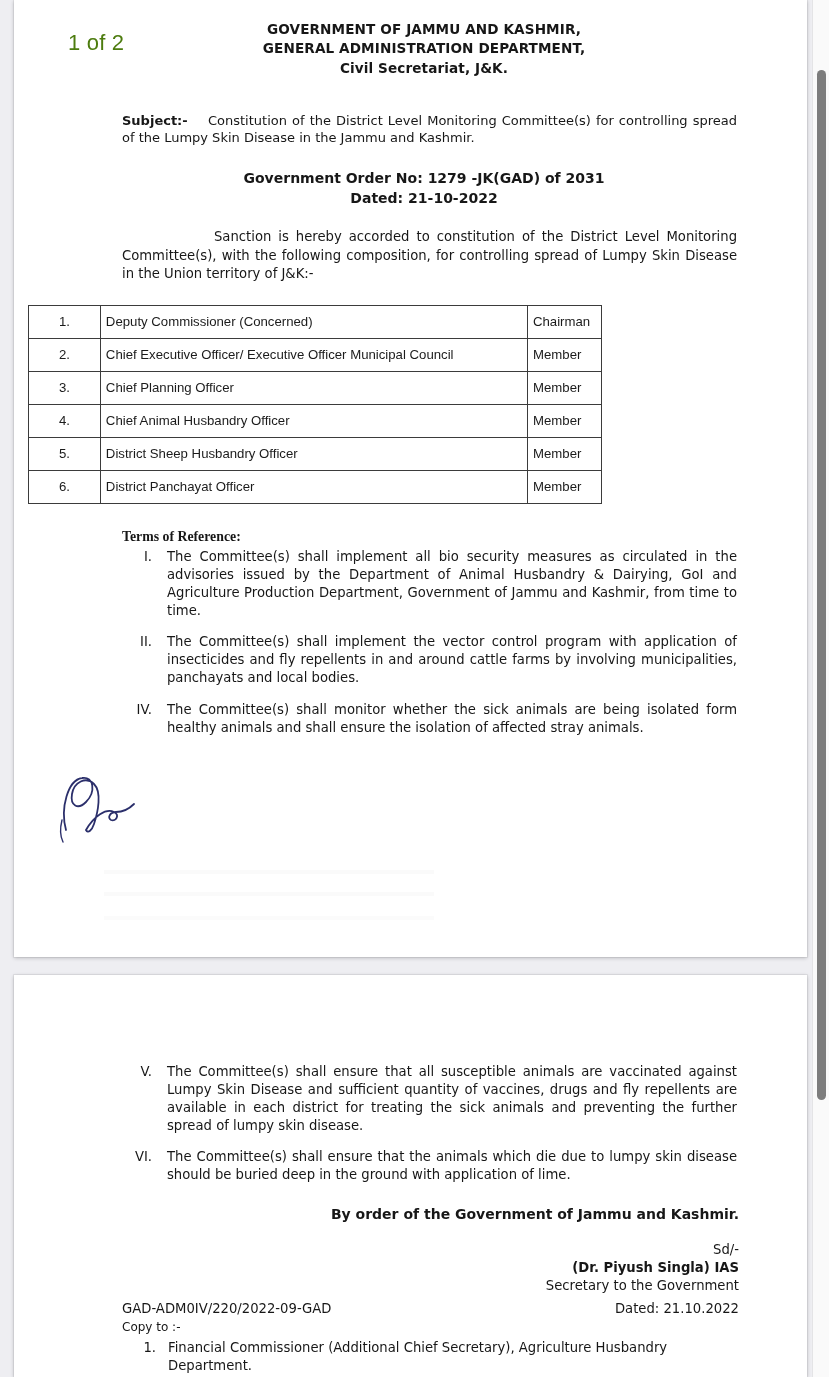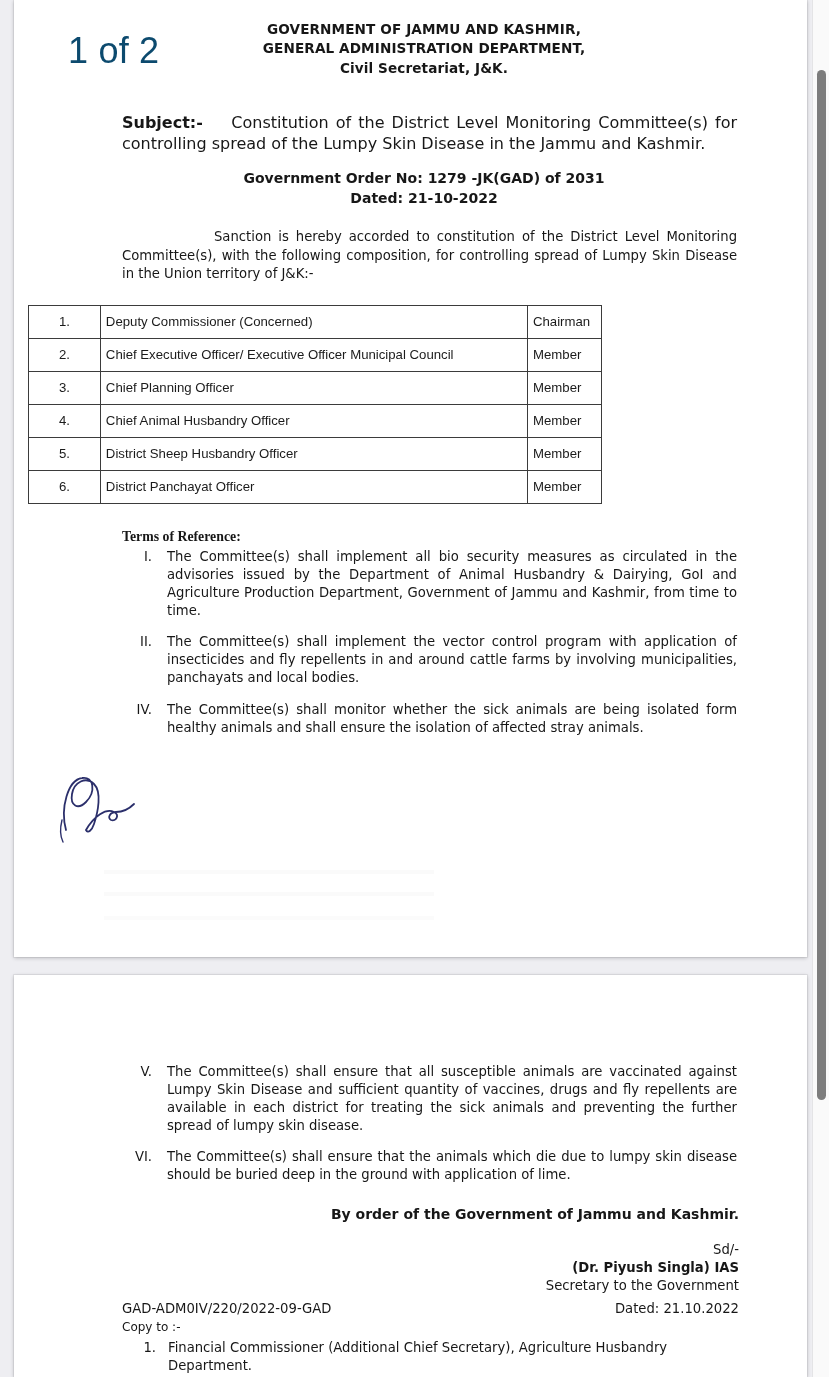--- a/index.html
+++ b/index.html
@@ -36,22 +36,22 @@
     width: 100%;
     height: 100%;
     color: #1b1b1b;
   }
 
   
   .page-indicator {
     position: absolute;
     left: 68px;
     top: 30px;
-    font-size: 36px;
-    color: #0c4a6e;
+    font-size: 22px;
+    color: #4d7c0f;
     letter-spacing: 0.2px;
     font-family: "Liberation Sans", sans-serif;
   }
 
   
   .doc {
     position: absolute;
     left: 95px;
     top: 0;
     width: 630px;
@@ -67,21 +67,21 @@
     font-size: 13.6px;
     line-height: 1.42;
     letter-spacing: 0.1px;
   }
   .hdr-block { position: absolute; top: 20px; left: 0; width: 630px; }
 
   .subject-block { position: absolute; top: 112px; left: 13px; width: 615px; }
   .subject-block p {
     text-align: justify;
     text-justify: inter-word;
-    font-size: 16px;
+    font-size: 13px;
     line-height: 1.33;
   }
   .lbl-bold { font-weight: bold; }
 
   .order-block {
     position: absolute; top: 168px; left: 0; width: 630px;
     text-align: center; font-weight: bold; font-size: 14px; line-height: 1.45;
   }
 
   .sanction-block { position: absolute; top: 228px; left: 13px; width: 615px; }

